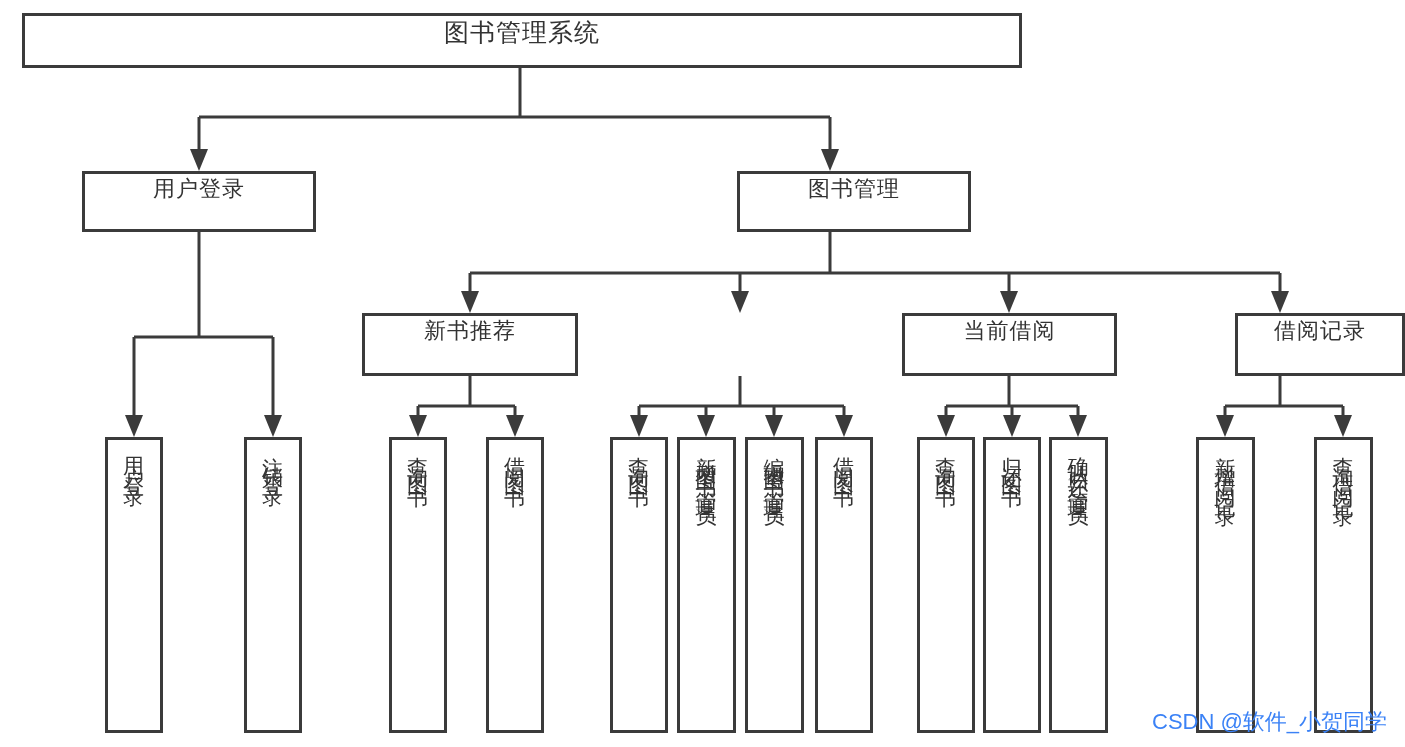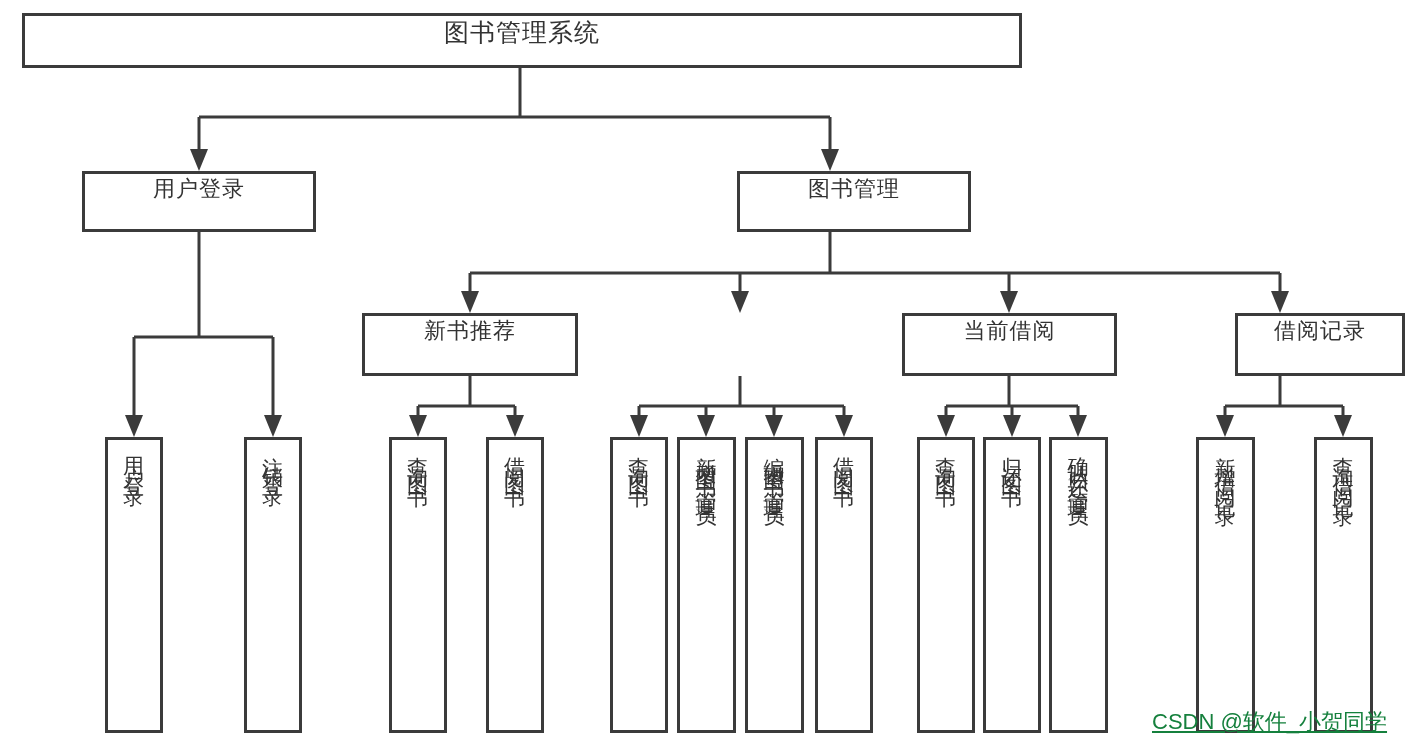--- a/index.html
+++ b/index.html
@@ -51,24 +51,23 @@
   }
   svg.wires polygon {
     fill: #3b3b3b;
     stroke: none;
   }
   .watermark {
     position: absolute;
     left: 1152px;
     top: 707px;
     font-size: 22px;
-    color: #15803d;
+    color: #3b82f6;
     z-index: 5;
     white-space: nowrap;
-    text-decoration: underline;
   }
 </style>
 </head>
 <body>
 
 <div id="canvas">
 
   <div class="box" style="left:22px; top:13px; width:1000px; height:55px;">
     <span class="hlabel title">图书管理系统</span>
   </div>

